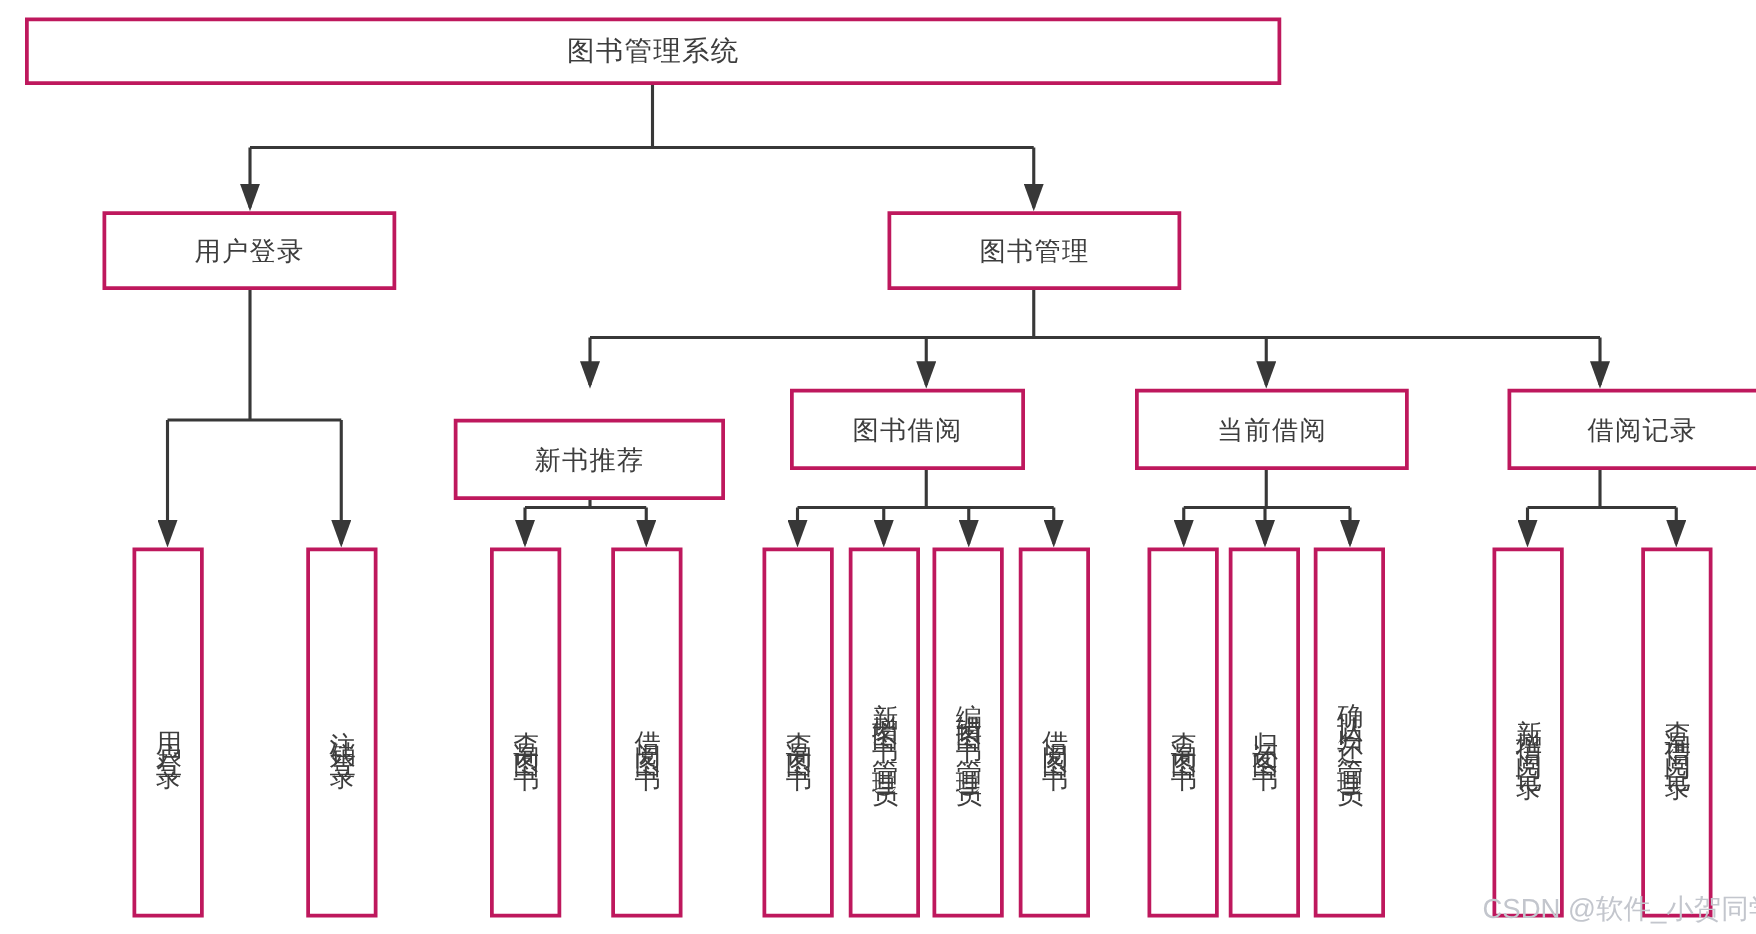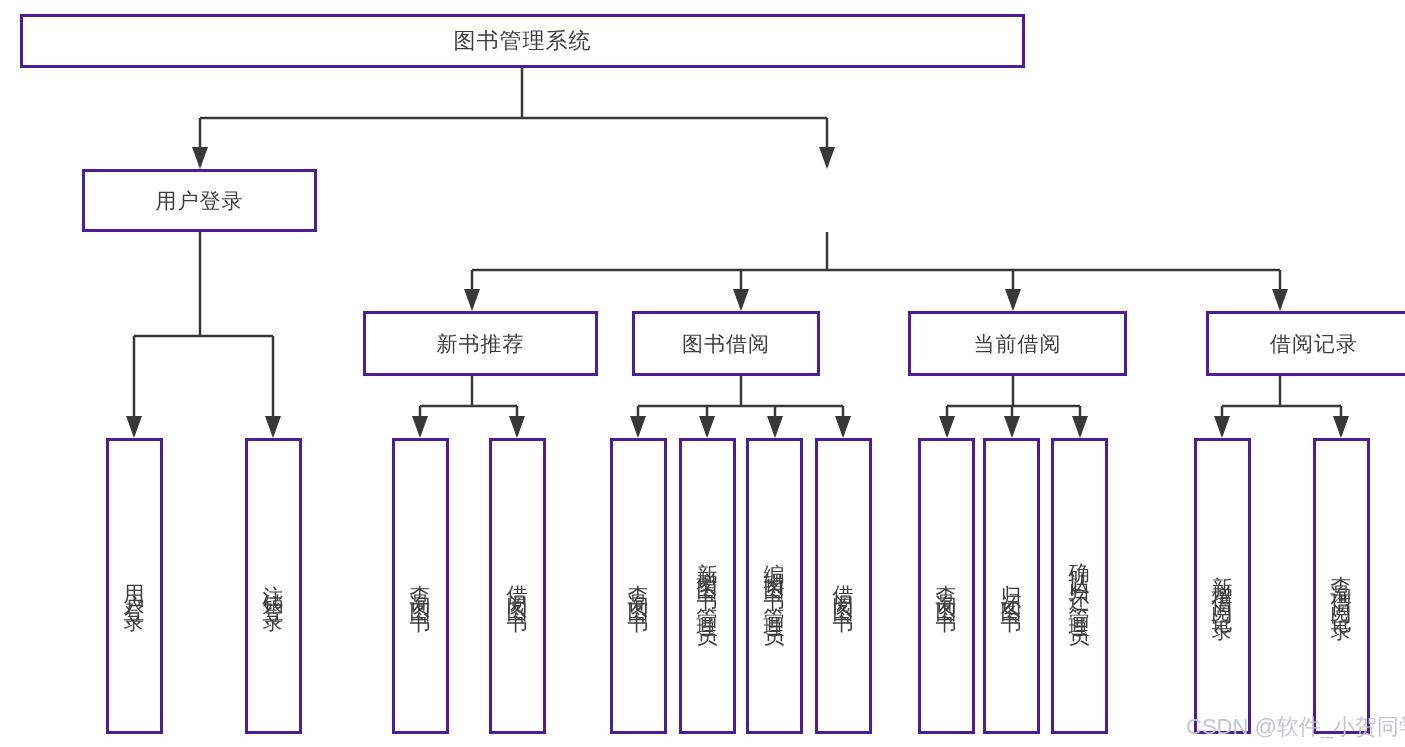--- a/index.html
+++ b/index.html
@@ -19,33 +19,33 @@
     position: absolute;
     left: 0;
     top: 0;
     width: 1405px;
     height: 747px;
     pointer-events: none;
   }
   .node {
     position: absolute;
     box-sizing: border-box;
-    border: 3px solid #4c1d95;
+    border: 3px solid #be185d;
     background: #ffffff;
     display: flex;
     align-items: center;
     justify-content: center;
     color: #3d3d3d;
   }
   .hnode { font-size: 21px; letter-spacing: 1px; }
   .root  { left: 20px;  top: 14px;  width: 1005px; height: 54px; font-size: 22px; }
   .l2a   { left: 82px;  top: 169px; width: 235px;  height: 63px; }
   .l2b   { left: 710px; top: 169px; width: 235px;  height: 63px; }
   .l3    { top: 311px; height: 65px; }
-  .l3a   { left: 363px;  width: 235px; }
+  .l3a   { left: 363px;  width: 217px; margin-top: 24px; }
   .l3b   { left: 632px;  width: 188px; }
   .l3c   { left: 908px;  width: 219px; }
   .l3d   { left: 1206px; width: 216px; }
   .leaf  { top: 438px; width: 57px; height: 296px; }
   .leaf .vtext {
     writing-mode: vertical-rl;
     text-orientation: mixed;
     font-size: 21px;
     letter-spacing: 9px;
     line-height: 1;
@@ -132,20 +132,21 @@
         <line x1="1222" y1="406" x2="1341" y2="406"></line>
         <line x1="1222" y1="406" x2="1222" y2="435" marker-end="url(#arrowhead)"></line>
         <line x1="1341" y1="406" x2="1341" y2="435" marker-end="url(#arrowhead)"></line>
       </g>
     </g>
   </svg>
 
   <div class="node root hnode">图书管理系统</div>
 
   <div class="node l2a hnode">用户登录</div>
+  <div class="node l2b hnode">图书管理</div>
 
   <div class="node l3 l3a hnode">新书推荐</div>
   <div class="node l3 l3b hnode">图书借阅</div>
   <div class="node l3 l3c hnode">当前借阅</div>
   <div class="node l3 l3d hnode">借阅记录</div>
 
   <div class="node leaf lfA1">
     <span class="vtext">用户登录</span>
   </div>
   <div class="node leaf lfA2">

